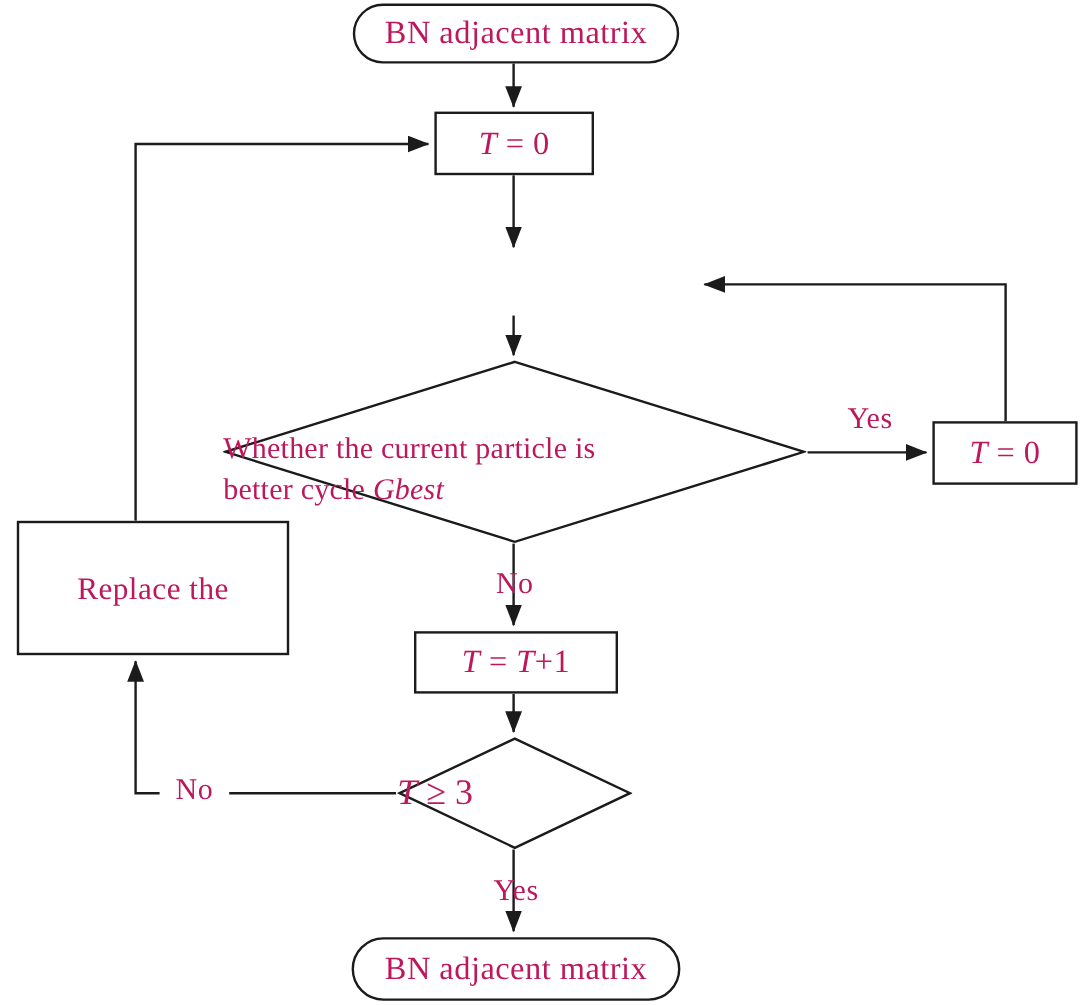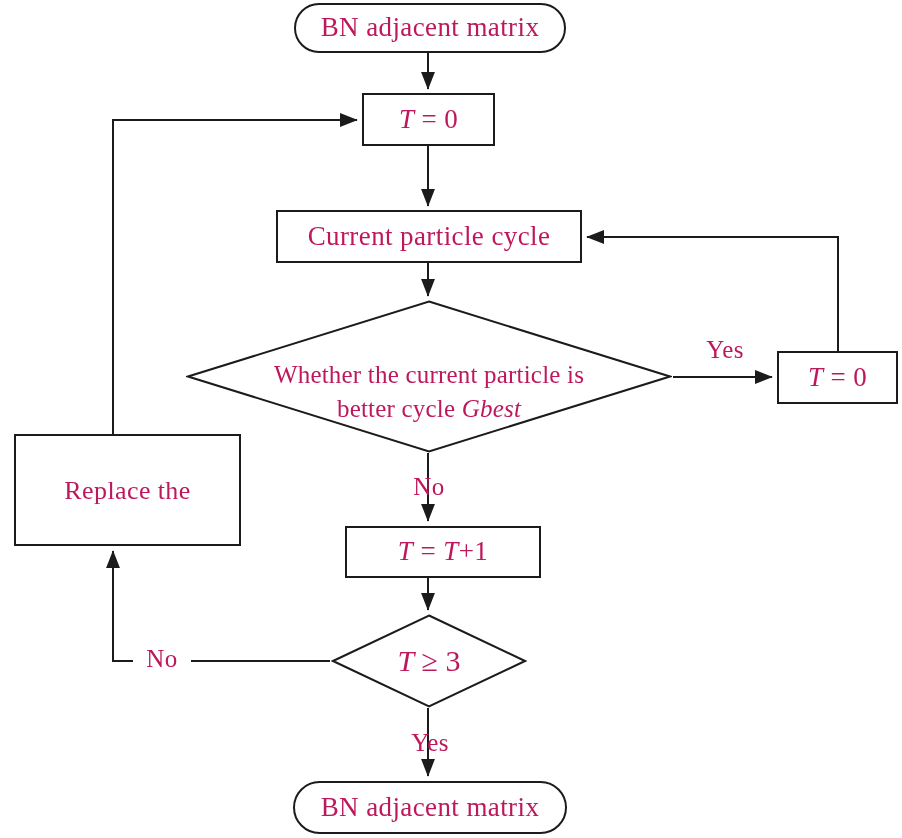--- a/index.html
+++ b/index.html
@@ -47,21 +47,21 @@
   .diamond svg {
     position: absolute;
     left: 0;
     top: 0;
     width: 100%;
     height: 100%;
   }
   .diamond .dtext {
     position: relative;
     width: 100%;
-    text-align: center;
+    text-align: left;
   }
   .it {
     font-style: italic;
   }
   .edge-label {
     position: absolute;
     font-size: 25px;
     letter-spacing: 0.4px;
     text-align: center;
   }
@@ -103,23 +103,20 @@
   </svg>
 
   <div class="node stadium" style="left:294px; top:3px; width:272px; height:50px;">
     <span>BN adjacent matrix</span>
   </div>
 
   <div class="node" style="left:362px; top:93px; width:133px; height:53px;">
     <span><span class="it">T</span><span> = 0</span></span>
   </div>
 
-  <div class="node" style="left:276px; top:210px; width:306px; height:53px;">
-    <span>Current particle cycle</span>
-  </div>
 
   <div class="diamond" style="left:186px; top:300px; width:486px; height:153px; display:flex; align-items:center; justify-content:center;">
     <svg viewBox="0 0 486 153" preserveAspectRatio="none">
       <polygon points="243,1.5 484,76.5 243,151.5 2,76.5" fill="#ffffff" stroke="#1b1b1b" stroke-width="2"></polygon>
     </svg>
     <div class="dtext d1-text" style="margin-top:30px;">
       <div>Whether the current particle is</div>
       <div><span>better cycle </span><span class="it">Gbest</span></div>
     </div>
   </div>
@@ -127,21 +124,21 @@
   <div class="node" style="left:777px; top:351px; width:121px; height:53px;">
     <span><span class="it">T</span><span> = 0</span></span>
   </div>
 
   <div class="node replace-text" style="left:1px; top:434px; width:227px; height:112px;margin-left:13px;">
     <div>
       <div>Replace the</div>
     </div>
   </div>
 
-  <div class="node" style="left:345px; top:526px; width:196px; height:52px;">
+  <div class="node" style="left:345px; top:526px; width:170px; height:52px;">
     <span><span class="it">T</span><span> = </span><span class="it">T</span><span>+1</span></span>
   </div>
 
   <div class="diamond" style="left:331px; top:614px; width:196px; height:94px; display:flex; align-items:center; justify-content:center;">
     <svg viewBox="0 0 196 94" preserveAspectRatio="none">
       <polygon points="98,1.5 194,47 98,92.5 2,47" fill="#ffffff" stroke="#1b1b1b" stroke-width="2"></polygon>
     </svg>
     <div class="dtext" style="font-size:30px;">
       <span class="it">T</span><span> ≥ 3</span>
     </div>

